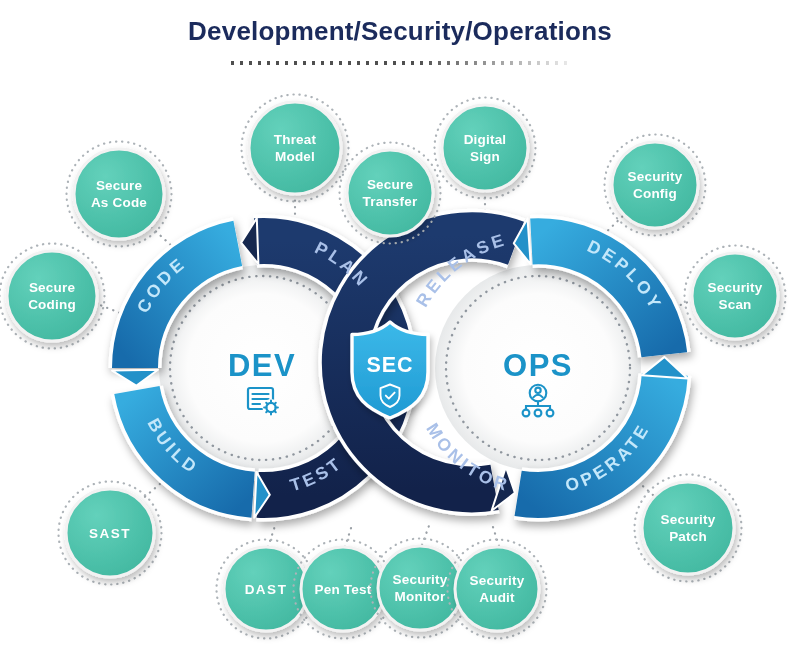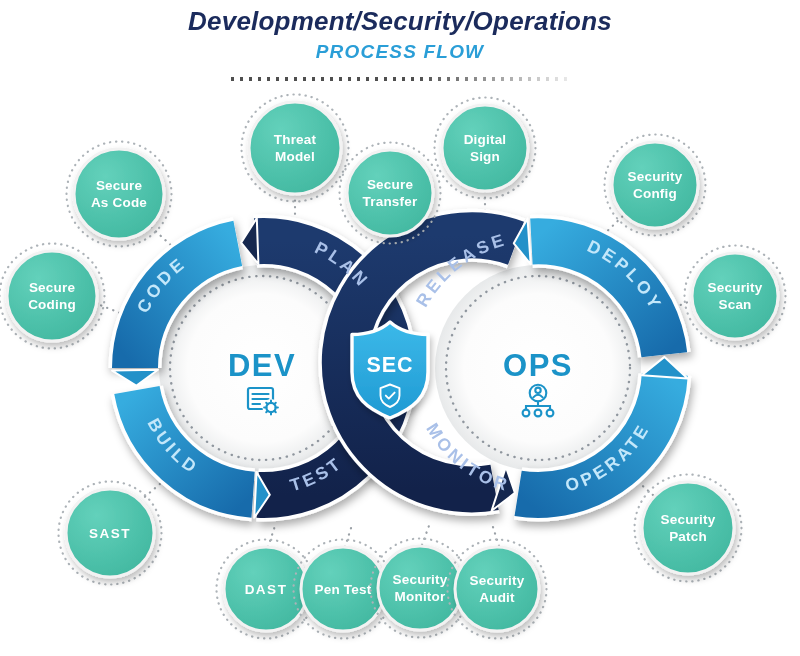--- a/index.html
+++ b/index.html
@@ -1,18 +1,18 @@
 <!DOCTYPE html>
 <html><head>
 <meta charset="utf-8">
 <style>
   html,body{margin:0;padding:0;background:#ffffff;}
   .stage{position:relative;width:800px;height:656px;overflow:hidden;background:#ffffff;
          font-family:"Liberation Sans", sans-serif;}
-  header{position:absolute;top:4px;left:0;width:800px;text-align:center;z-index:3;font-style:italic;}
+  header{position:absolute;top:14px;left:0;width:800px;text-align:center;z-index:3;}
   .title{margin:2px 0 0 0;font-size:26px;font-weight:bold;color:#1b2b5c;letter-spacing:0.2px;}
   .subtitle{margin:4px 0 0 0;font-size:19px;font-weight:bold;color:#2a9ed7;letter-spacing:1.2px;}
   .dotted-rule{margin:14px auto 0 auto;width:338px;height:4px;
     background:repeating-linear-gradient(to right,#4f4f4f 0 2.6px,transparent 2.6px 9px);
     -webkit-mask:linear-gradient(to right,#000 55%,rgba(0,0,0,0.12) 100%);
             mask:linear-gradient(to right,#000 55%,rgba(0,0,0,0.12) 100%);}
   svg{position:absolute;top:0;left:0;z-index:1;}
   svg text{font-family:"Liberation Sans", sans-serif;}
   .ringlabel{font-size:17.5px;font-weight:bold;letter-spacing:3.5px;}
   .on-light{fill:#c3e7fa;}
@@ -21,21 +21,20 @@
   .nodetext{font-size:13.5px;font-weight:bold;fill:#ffffff;text-anchor:middle;letter-spacing:0.2px;}
   .sectext{font-size:21.5px;font-weight:bold;fill:#ffffff;letter-spacing:1px;text-anchor:middle;}
 </style>
 </head>
 <body>
 
 <div class="stage">
 
   <header>
     <h1 class="title">Development/Security/Operations</h1>
-    <h2 class="subtitle">PROCESS FLOW</h2>
     <div class="dotted-rule"></div>
   </header>
 
   <svg width="800" height="656" viewBox="0 0 800 656">
     <defs>
       <linearGradient id="blueGrad" x1="0" y1="0" x2="1" y2="1">
         <stop offset="0" stop-color="#36acdf"></stop>
           <stop offset="1" stop-color="#176bab"></stop>
       </linearGradient>
       <linearGradient id="blueGrad2" x1="1" y1="0" x2="0" y2="1">

